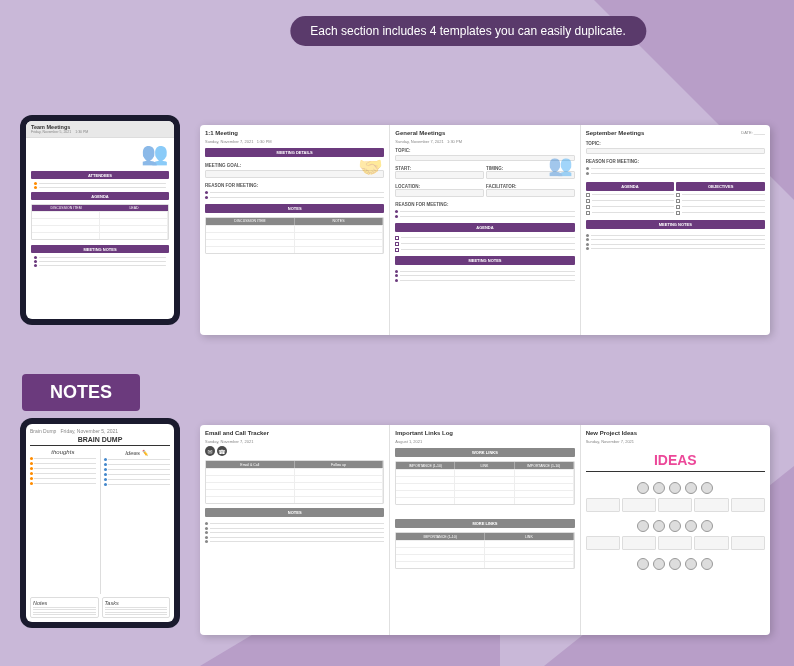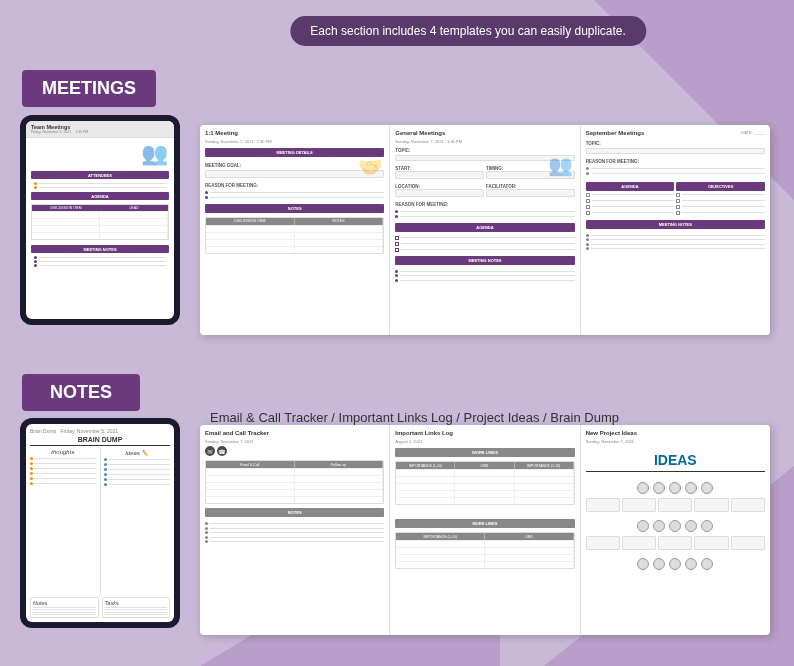--- a/index.html
+++ b/index.html
@@ -543,32 +543,26 @@
 <div class="content">
 
   <div class="bg-triangle-top-right"></div>
   <div class="bg-triangle-bottom-left"></div>
   <div class="bg-triangle-bottom-right"></div>
 
   <div class="info-pill">
     <span>Each section includes 4 templates you can easily duplicate.</span>
   </div>
 
-  <div class="section-label-meetings">
-    <span>MEETINGS</span>
-  </div>
 
   <div class="section-label-notes">
     <span>NOTES</span>
   </div>
 
 
-  <div class="notes-subtitle">
-    <span>Email &amp; Call Tracker / Important Links Log / Project Ideas / Brain Dump</span>
-  </div>
 
   <div class="tablet-meetings">
     <div class="tablet-screen">
       <div class="tablet-header">
         <div class="title-row">
           <span class="title-text">Team Meetings</span>
         </div>
         <div style="font-size:3.5px; color:#888; display:flex; gap:4px;">
           <span>Friday, November 5, 2021</span>
           <span>1:30 PM</span>
@@ -1048,21 +1042,21 @@
         <div class="doc-table-row">
             <div class="doc-table-cell"></div>
             <div class="doc-table-cell"></div>
           </div>
       </div>
     </div>
 
     <div class="doc-page">
       <div class="doc-title">New Project Ideas</div>
       <div class="doc-date">Sunday, November 7, 2021</div>
-      <div style="font-size:14px; font-weight:bold; text-align:center; margin: 6px 0 8px 0; color:#0369a1; border-bottom: 1.5px solid #333; padding-bottom:3px;">IDEAS</div>
+      <div style="font-size:14px; font-weight:bold; text-align:center; margin: 6px 0 8px 0; color:#ec4899; border-bottom: 1.5px solid #333; padding-bottom:3px;">IDEAS</div>
 
       <div class="ideas-grid">
         <div class="ideas-row">
           <div class="idea-circle"></div>
           <div class="idea-circle"></div>
           <div class="idea-circle"></div>
           <div class="idea-circle"></div>
           <div class="idea-circle"></div>
         </div>
         <div style="display:flex; gap:2px;">

